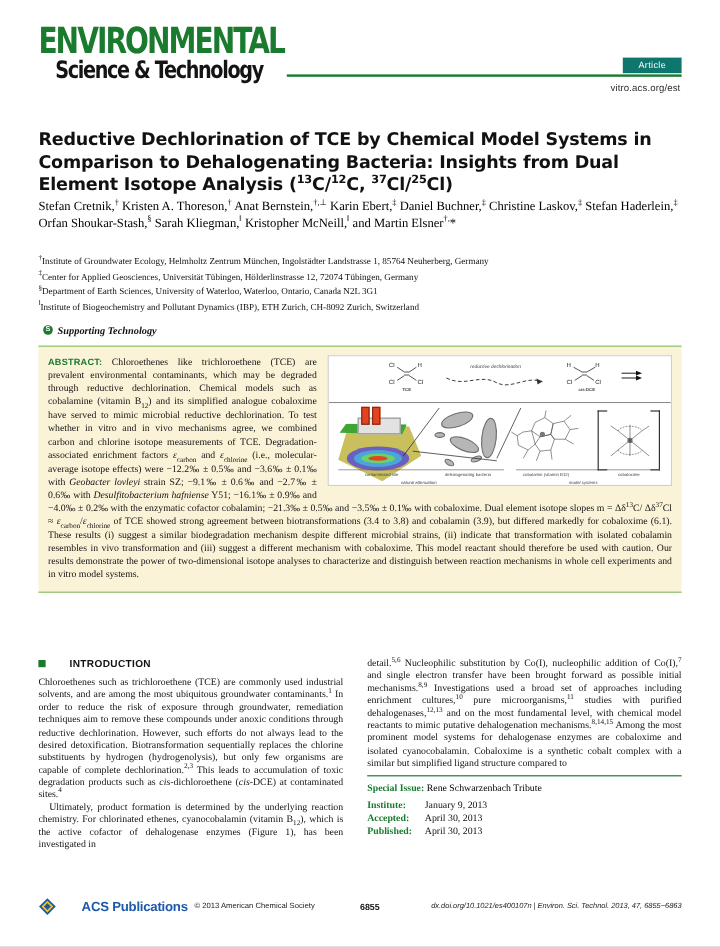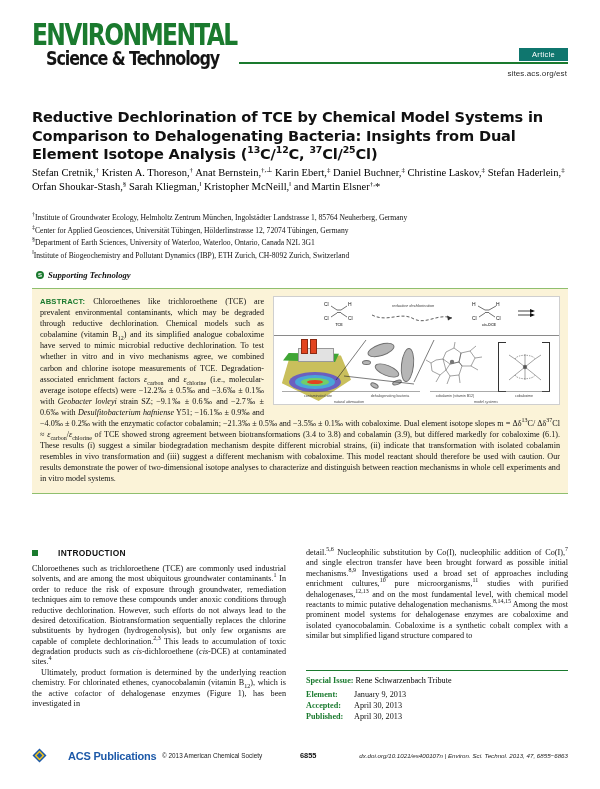--- a/index.html
+++ b/index.html
@@ -279,21 +279,21 @@
   .body-text p { margin: 0; text-indent: 9px; }
   .body-text p.noindent { text-indent: 0; }
   .body-text sup { font-size: 6px; vertical-align: super; line-height: 0; }
   .body-text sub { font-size: 6px; vertical-align: sub; line-height: 0; }
   .body-text i { font-style: italic; }
 
   
   .meta-block {
     position: absolute;
     left: 306px;
-    top: 670px;
+    top: 646px;
     width: 262px;
     border-top: 1.5px solid #1a7a2e;
     padding-top: 5px;
   }
   .meta-special {
     font-size: 8.2px;
     margin-bottom: 5px;
   }
   .meta-special b { color: #1a7a2e; }
   .meta-row { display: flex; font-size: 8.2px; line-height: 1.32; }
@@ -355,21 +355,21 @@
 
 <div class="page">
 
   <div class="masthead">
     <div class="logo-block">
       <div class="logo-env">ENVIRONMENTAL</div>
       <div class="logo-sci">Science &amp; Technology</div>
     </div>
     <div class="masthead-rule"></div>
     <div class="article-badge">Article</div>
-    <div class="pubs-url">sites.acs.org/est</div>
+    <div class="pubs-url">vitro.acs.org/est</div>
   </div>
 
   <div class="title"><span>Reductive Dechlorination of TCE by Chemical Model Systems in Comparison to Dehalogenating Bacteria: Insights from Dual Element Isotope Analysis (</span><sup>13</sup><span>C/</span><sup>12</sup><span>C, </span><sup>37</sup><span>Cl/</span><sup>25</sup><span>Cl)</span></div>
 
   <div class="authors">
     Stefan Cretnik,<sup>†</sup> Kristen A. Thoreson,<sup>†</sup> Anat Bernstein,<sup>†,⊥</sup> Karin Ebert,<sup>‡</sup> Daniel Buchner,<sup>‡</sup>
     Christine Laskov,<sup>‡</sup> Stefan Haderlein,<sup>‡</sup> Orfan Shoukar-Stash,<sup>§</sup> Sarah Kliegman,<sup>‖</sup> Kristopher McNeill,<sup>‖</sup>
     and Martin Elsner<sup>†,</sup>*
   </div>
 
@@ -530,21 +530,21 @@
       <p class="noindent">detail.<sup>5,6</sup> Nucleophilic substitution by Co(I), nucleophilic addition of Co(I),<sup>7</sup> and single electron transfer have been brought forward as possible initial mechanisms.<sup>8,9</sup> Investigations used a broad set of approaches including enrichment cultures,<sup>10</sup> pure microorganisms,<sup>11</sup> studies with purified dehalogenases,<sup>12,13</sup> and on the most fundamental level, with chemical model reactants to mimic putative dehalogenation mechanisms.<sup>8,14,15</sup> Among the most prominent model systems for dehalogenase enzymes are cobaloxime and isolated cyanocobalamin. Cobaloxime is a synthetic cobalt complex with a similar but simplified ligand structure compared to</p>
     </div>
   </div>
 
   <div class="meta-block">
     <div class="meta-special">
       <b>Special Issue:</b>
       <span>Rene Schwarzenbach Tribute</span>
     </div>
     <div class="meta-row">
-      <span class="meta-key">Element:</span>
+      <span class="meta-key">Institute:</span>
       <span class="meta-val">January 9, 2013</span>
     </div>
     <div class="meta-row">
       <span class="meta-key">Accepted:</span>
       <span class="meta-val">April 30, 2013</span>
     </div>
     <div class="meta-row">
       <span class="meta-key">Published:</span>
       <span class="meta-val">April 30, 2013</span>
     </div>

